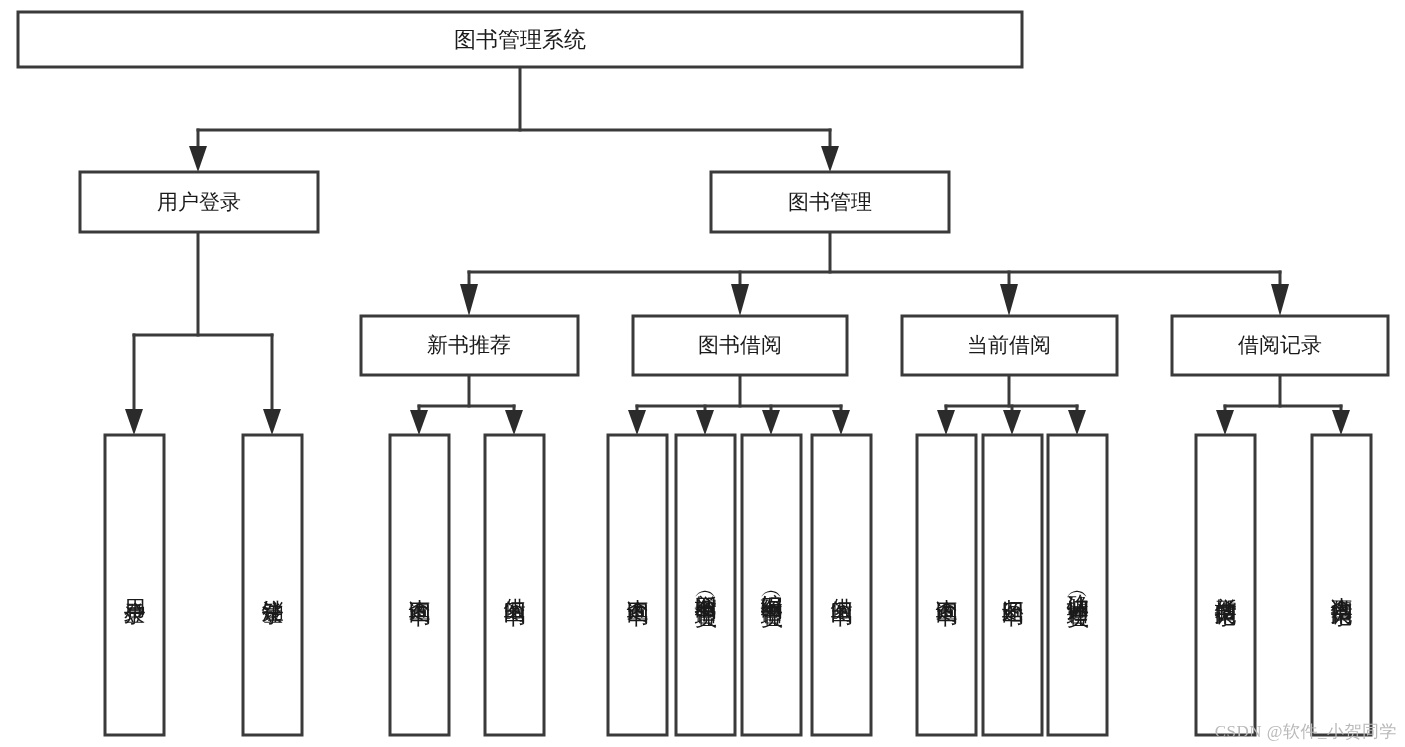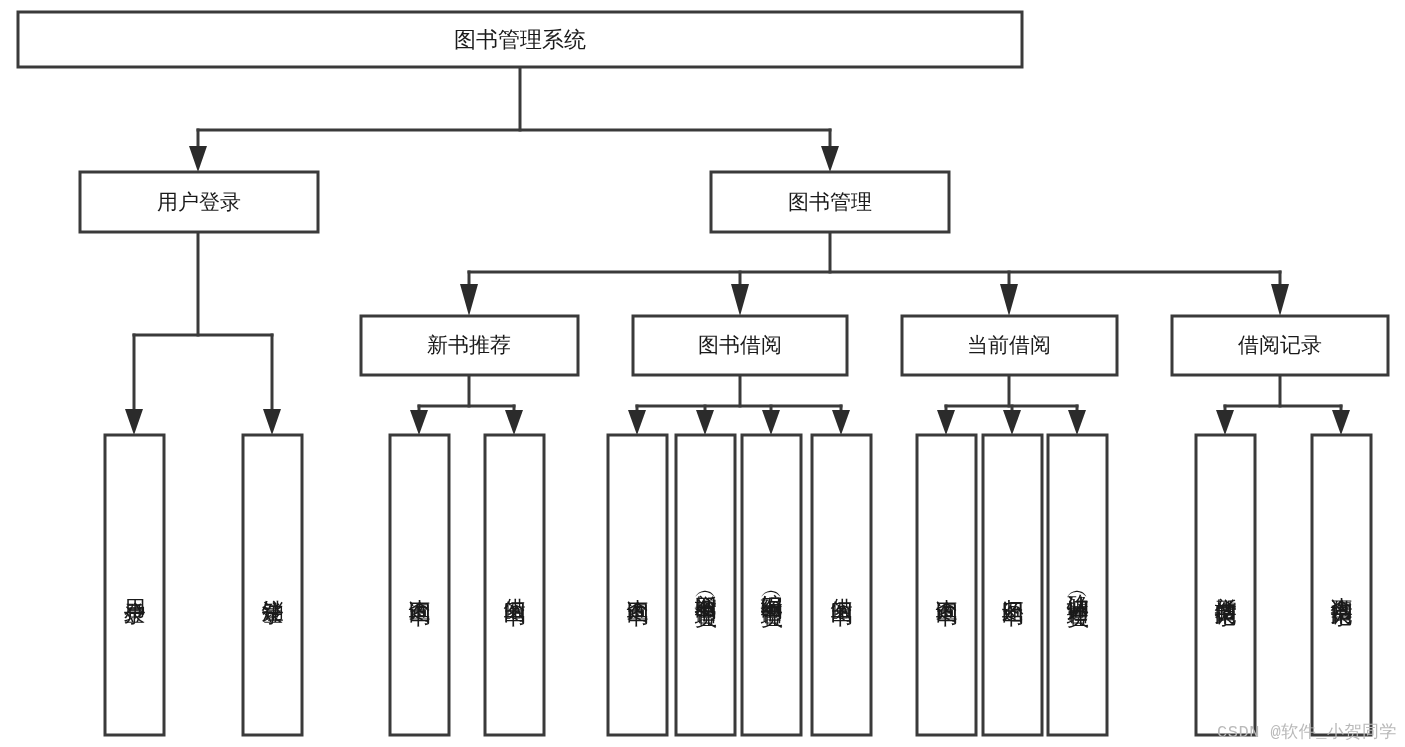--- a/index.html
+++ b/index.html
@@ -67,21 +67,21 @@
     line-height: 1.12;
     color: #1a1a1a;
     letter-spacing: 2px;
     pointer-events: none;
     text-align: center;
   }
   .watermark {
     position: absolute;
     right: 8px;
     bottom: 4px;
-    font-family: Liberation Mono, monospace;
+    font-family: Liberation Serif, serif;
     font-size: 17px;
     color: #b9b9b9;
     letter-spacing: 0.5px;
     white-space: nowrap;
   }
 </style>
 </head>
 <body>
 
 <div id="diagram-root">

